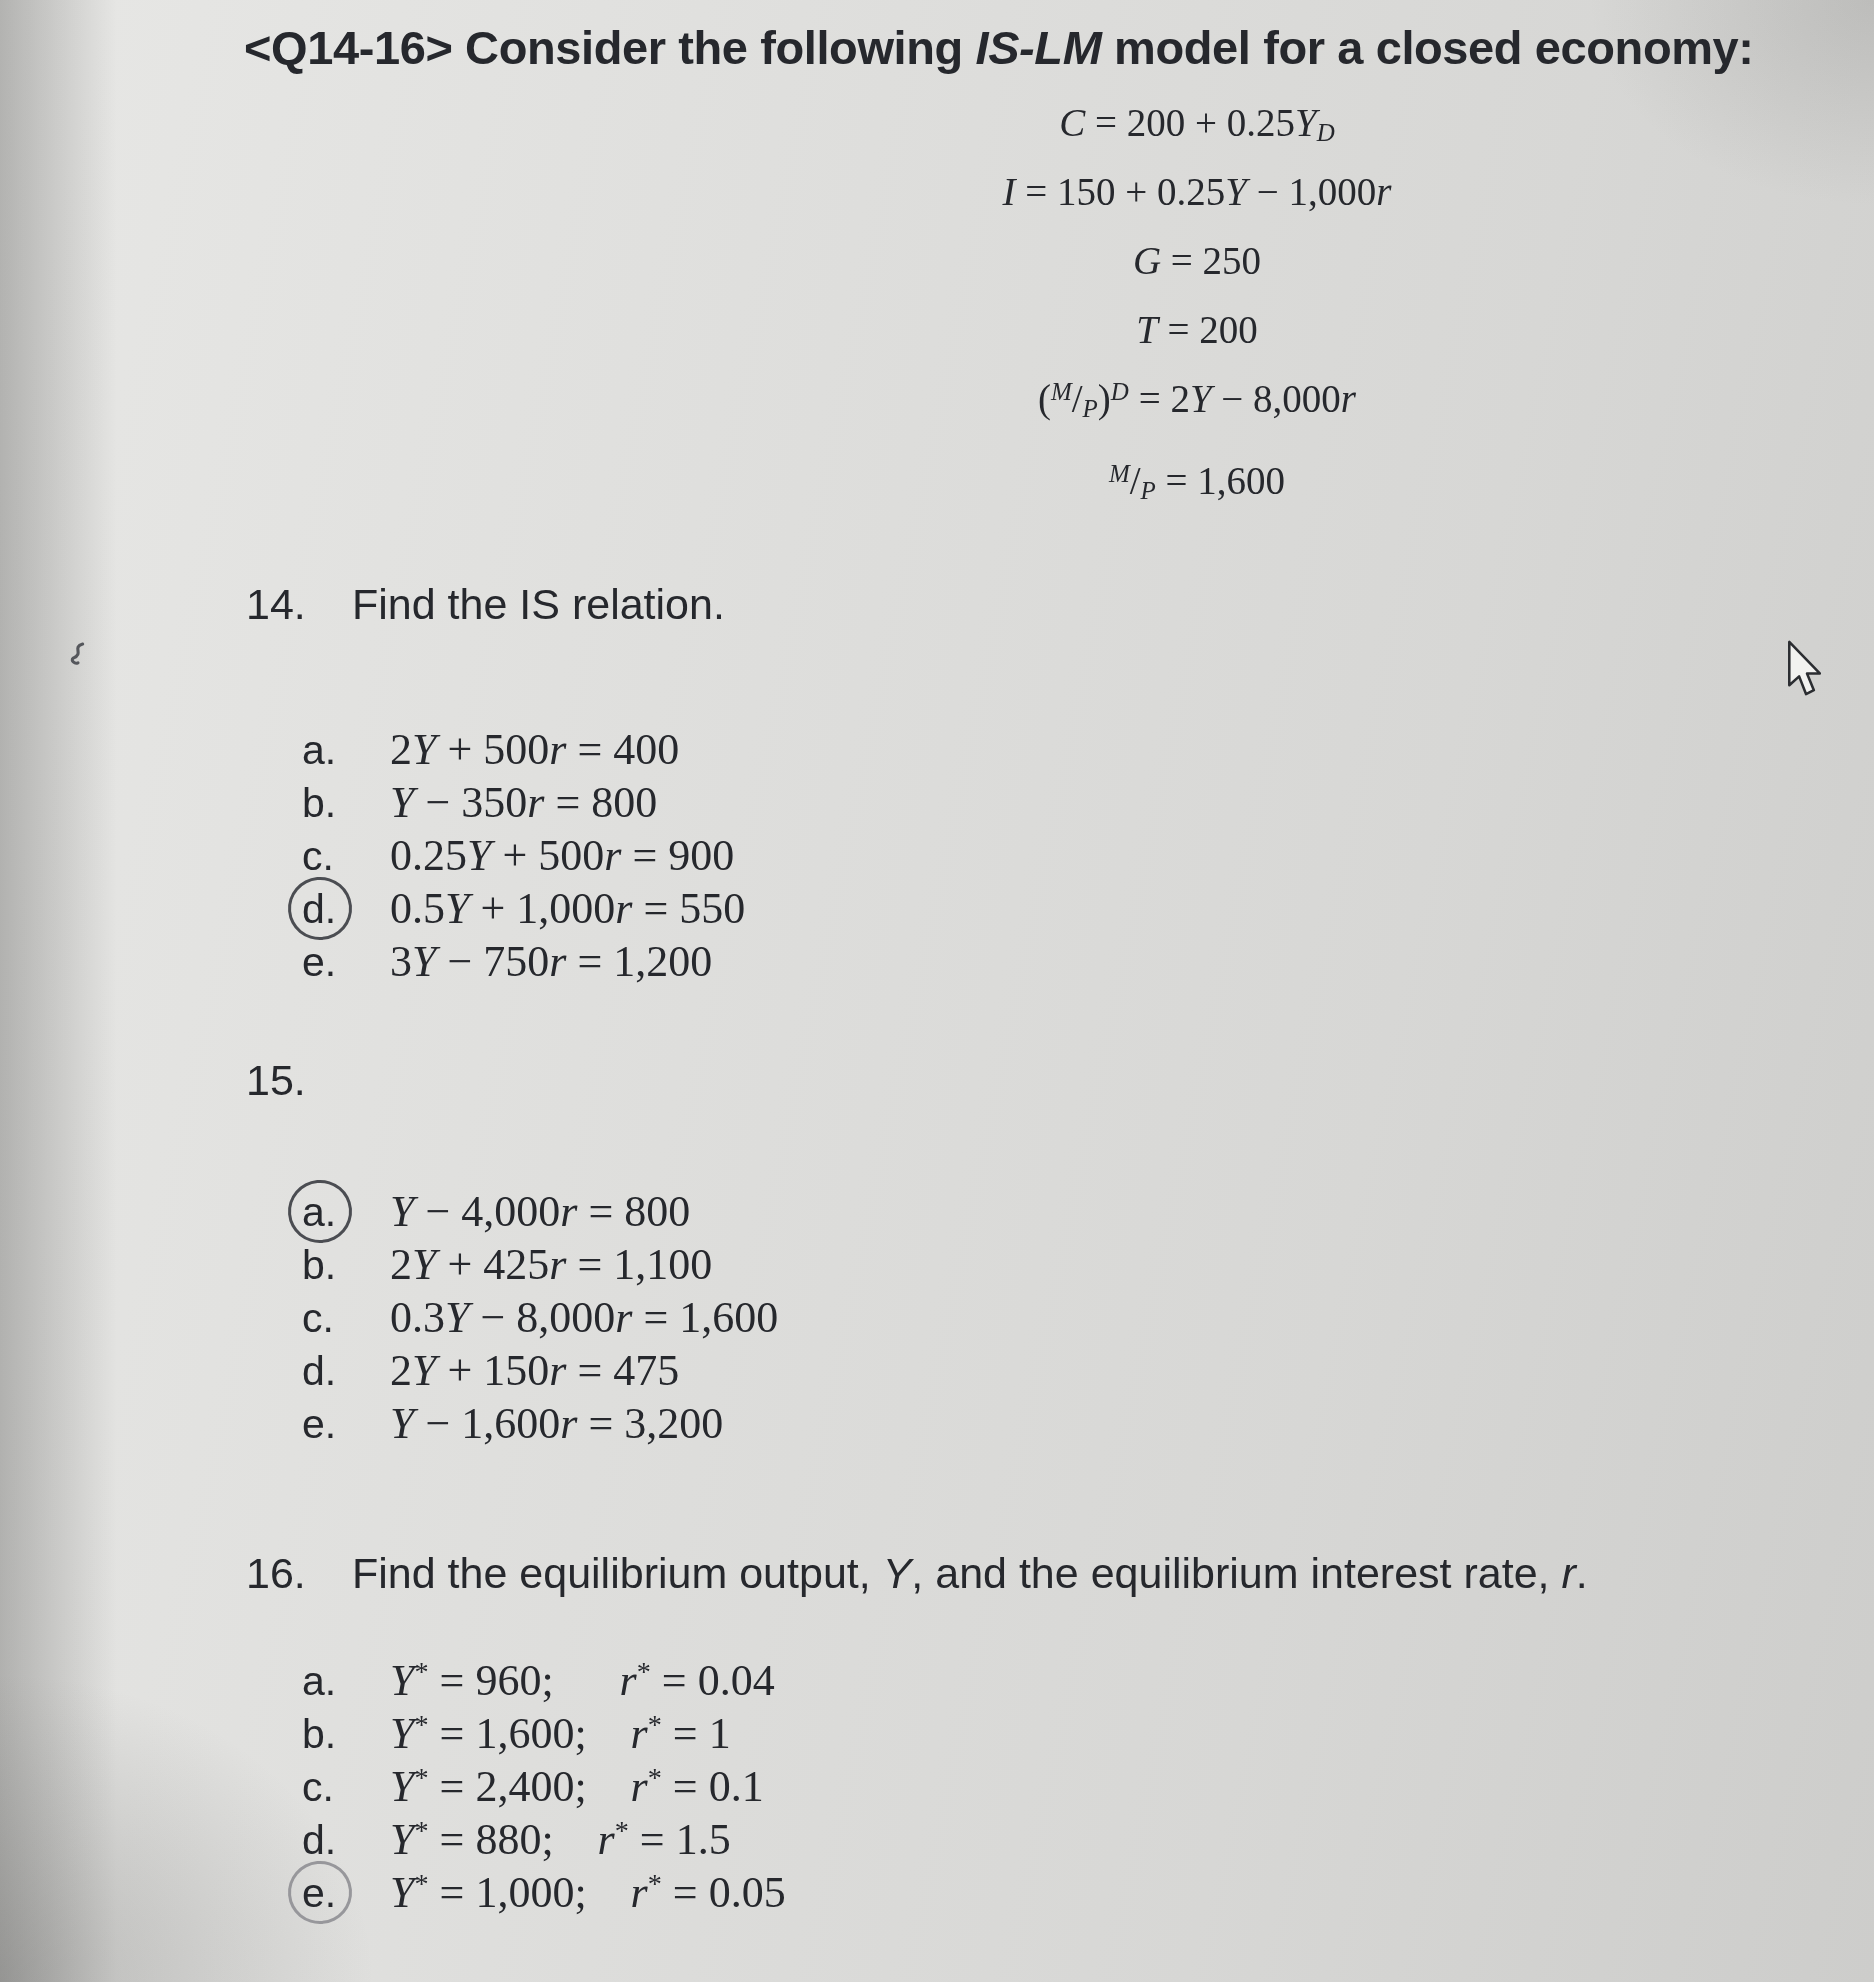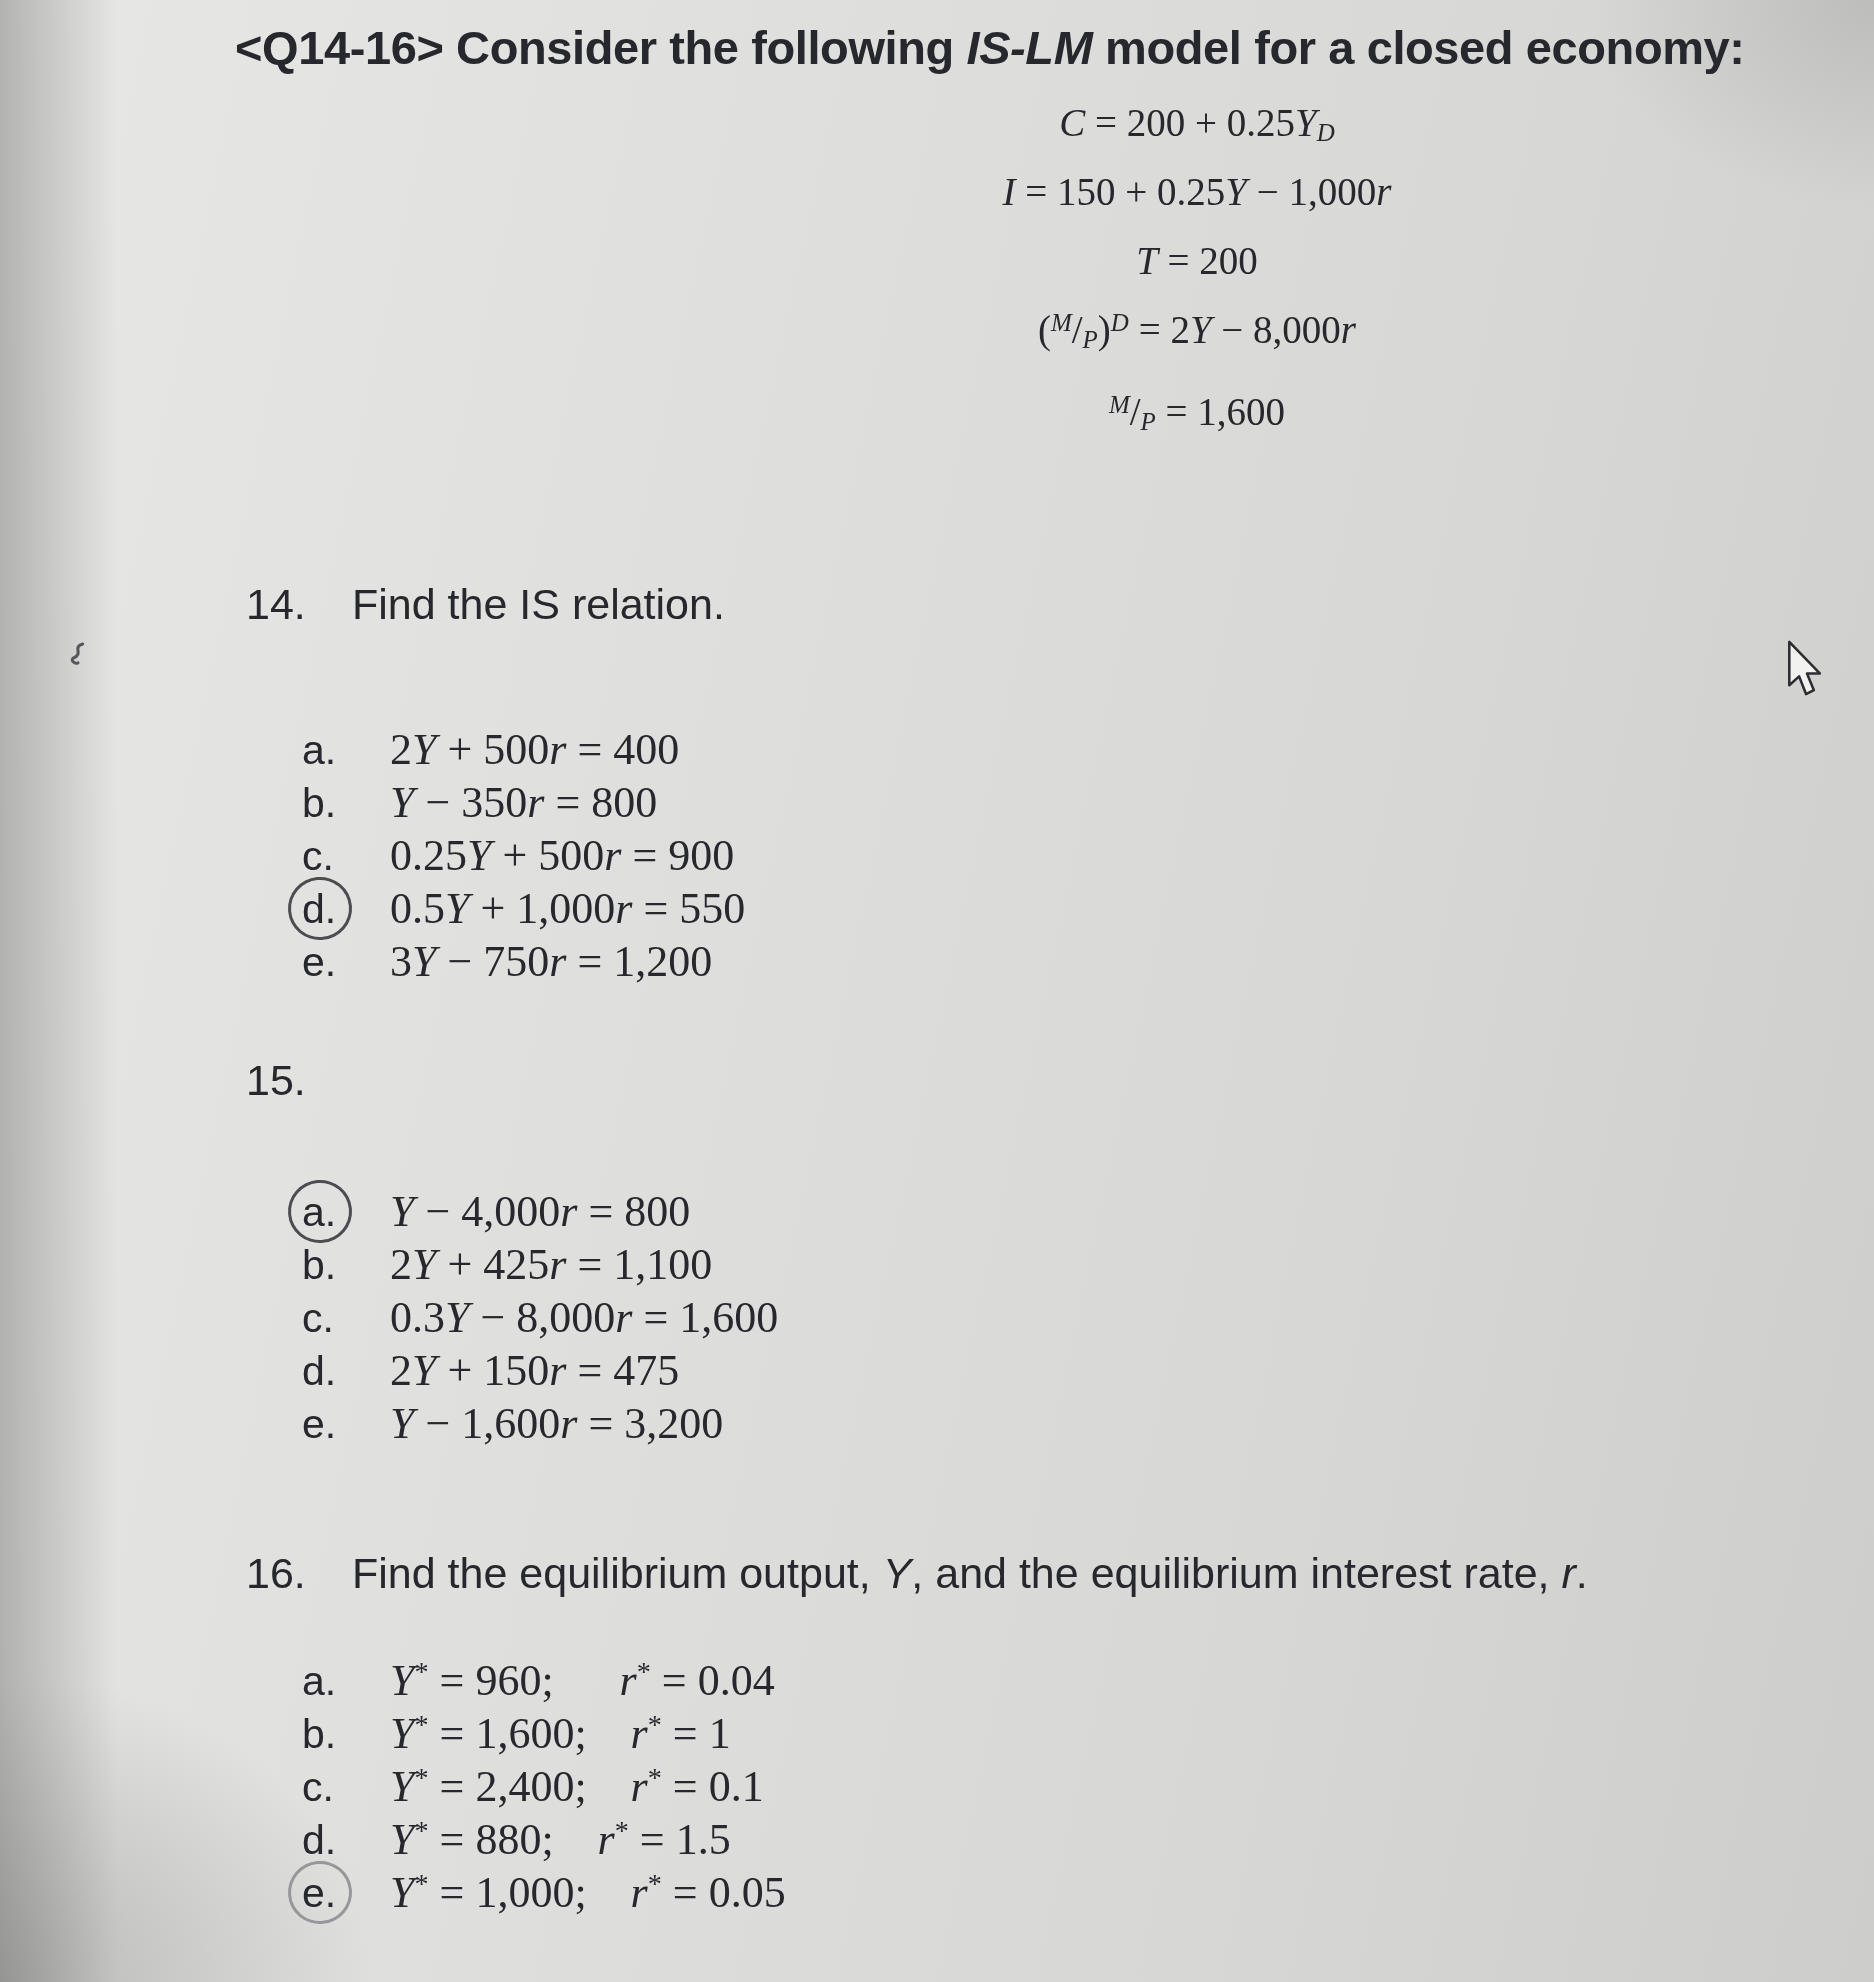--- a/index.html
+++ b/index.html
@@ -25,21 +25,21 @@
     position: absolute; left: 0; bottom: 0; width: 407px; height: 336px;
     background: radial-gradient(ellipse at 0% 100%, rgba(90,90,88,0.32), rgba(90,90,88,0) 65%);
     pointer-events: none;
   }
   .corner-tr {
     position: absolute; right: 0; top: 0; width: 336px; height: 242px;
     background: radial-gradient(ellipse at 100% 0%, rgba(110,110,108,0.22), rgba(110,110,108,0) 60%);
     pointer-events: none;
   }
   .title {
-    position: absolute; left: 235px; top: 20.3px; margin: 0;
+    position: absolute; left: 244px; top: 20.3px; margin: 0;
     font-size: 47px; font-weight: 700; white-space: nowrap;
     letter-spacing: -0.4px;
   }
   .it { font-style: italic; }
   .equations {
     position: absolute; left: 790px; top: 88px; width: 814px;
     text-align: center;
     font-family: "Liberation Serif", serif;
     font-size: 39px;
   }
@@ -77,20 +77,21 @@
 <div class="page">
   <div class="band-left"></div>
   <div class="corner-bl"></div>
   <div class="corner-tr"></div>
 
   <h1 class="title"><span>&lt;Q14-16&gt; Consider the following </span><span class="it">IS-LM</span><span> model for a closed economy:</span></h1>
 
   <div class="equations">
     <div class="eq"><span class="it">C</span><span> = 200 + 0.25</span><span class="it">Y</span><sub class="it">D</sub></div>
     <div class="eq"><span class="it">I</span><span> = 150 + 0.25</span><span class="it">Y</span><span> − 1,000</span><span class="it">r</span></div>
+    <div class="eq"><span class="it">G</span><span> = 250</span></div>
     <div class="eq"><span class="it">T</span><span> = 200</span></div>
     <div class="eq"><span>(</span><sup class="it">M</sup><span>/</span><sub class="it">P</sub><span>)</span><sup class="it">D</sup><span> = 2</span><span class="it">Y</span><span> − 8,000</span><span class="it">r</span></div>
     <div class="eq eq-gap"><sup class="it">M</sup><span>/</span><sub class="it">P</sub><span> = 1,600</span></div>
   </div>
 
   <div class="q-header" style="top:580px">
     <span class="q-num">14.</span>
     <span class="q-prompt"><span>Find the IS relation.</span></span>
   </div>
   <div class="options" style="top:724px">

